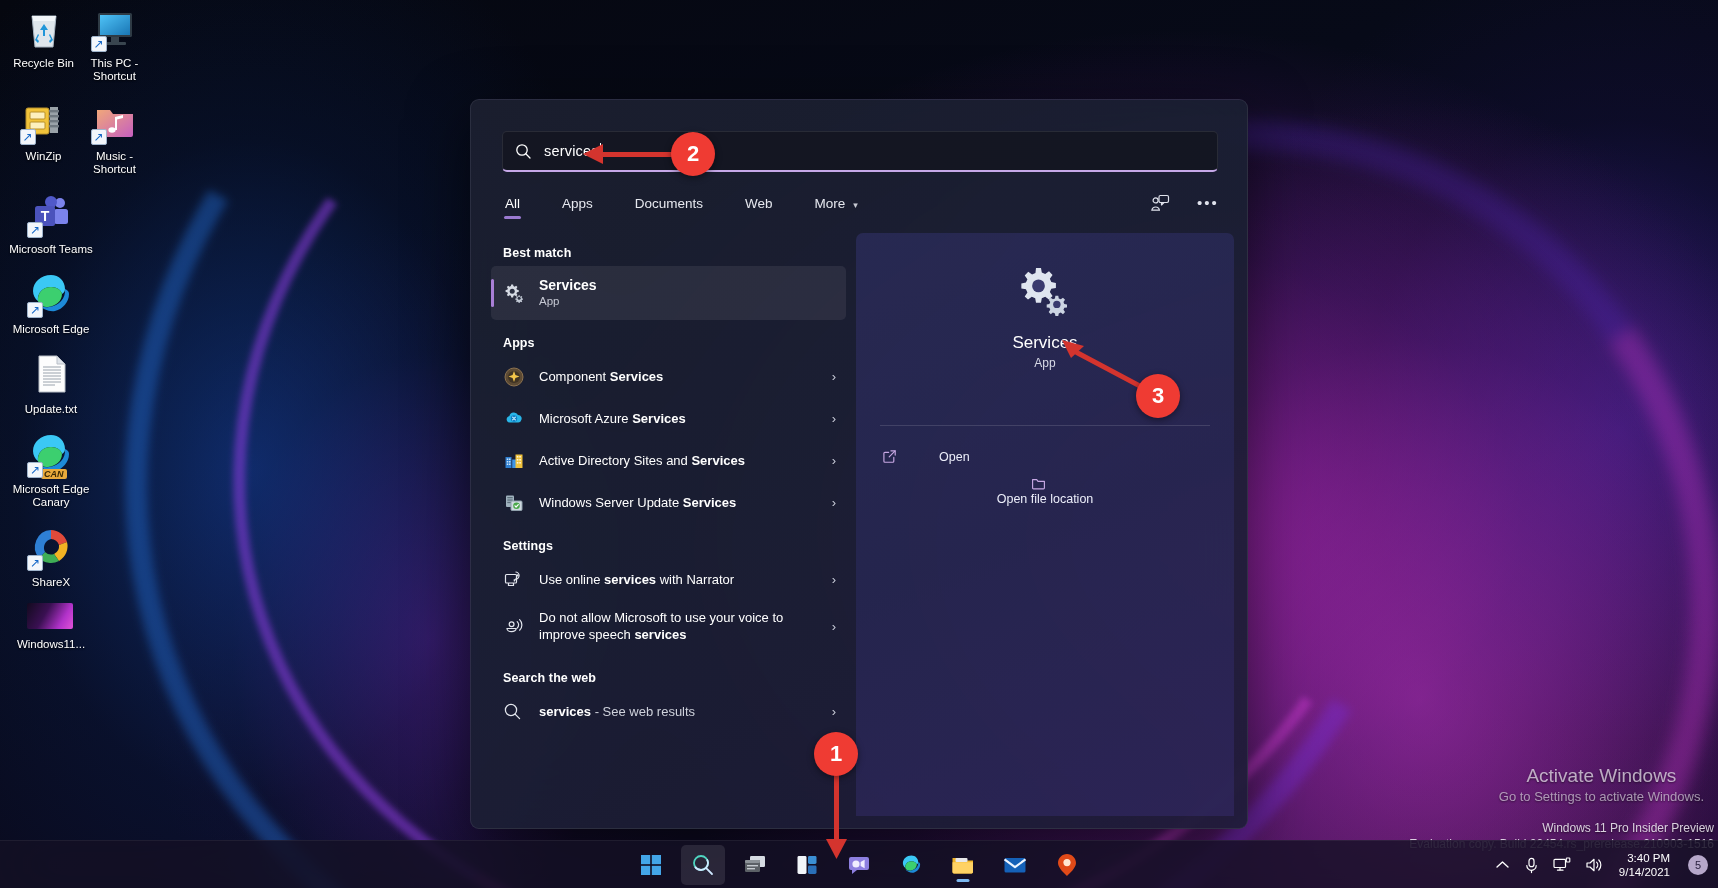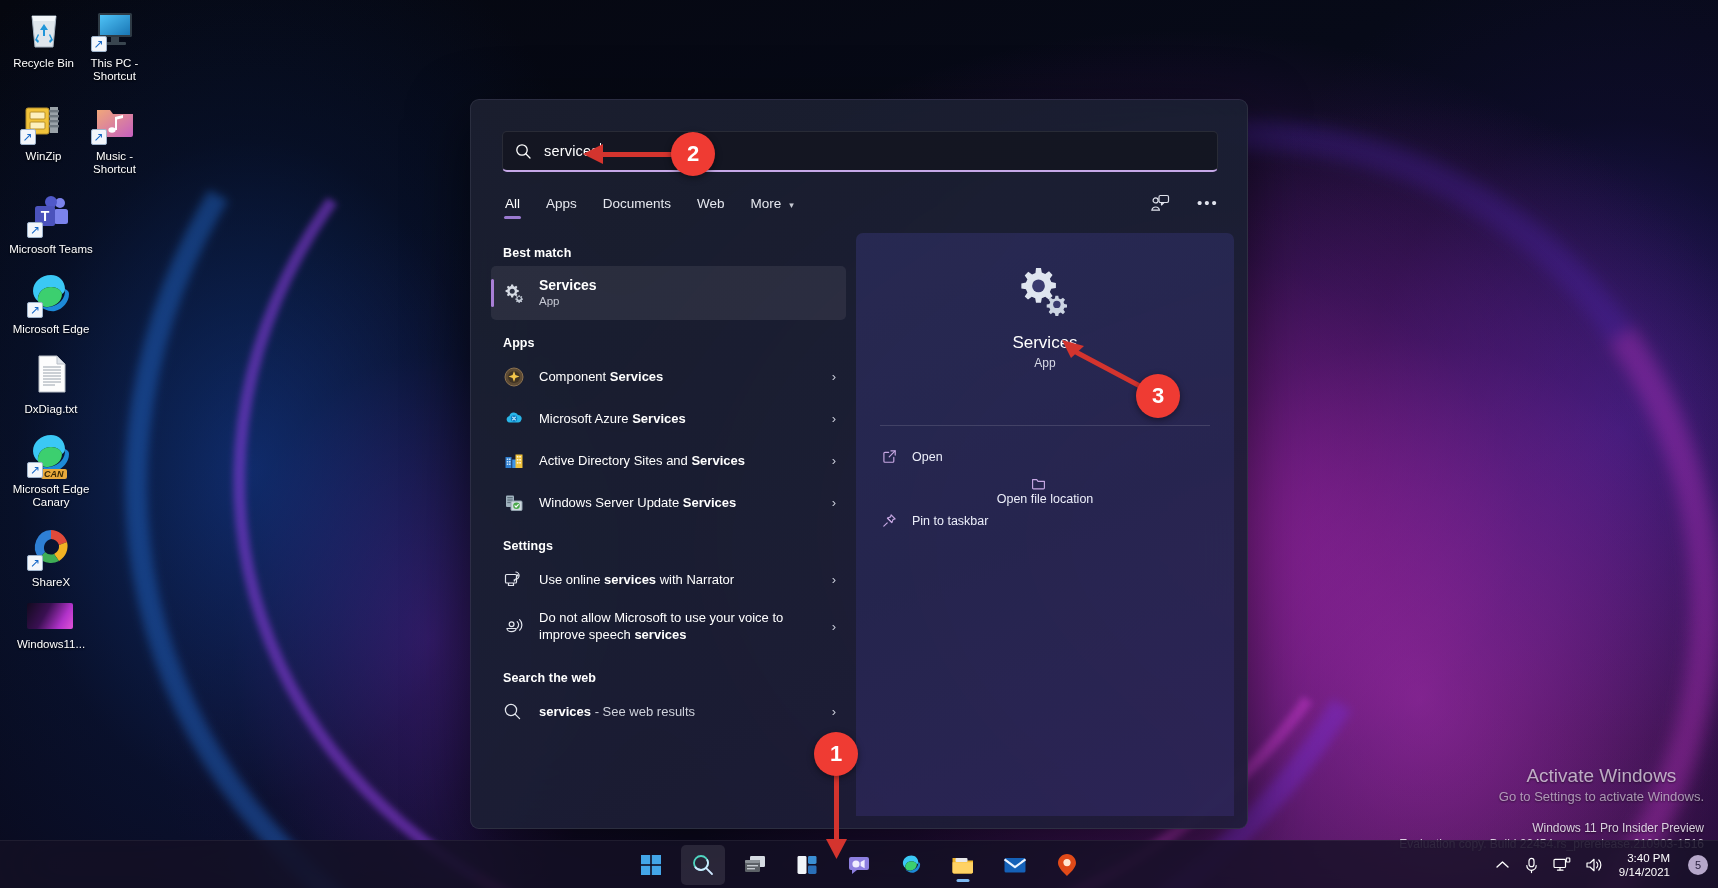--- a/index.html
+++ b/index.html
@@ -116,21 +116,21 @@
     letter-spacing: 0.2px;
   }
   .caret {
     display: inline-block; width: 1px; height: 17px;
     background: #fff; margin-left: 1px; vertical-align: -3px;
   }
 
   
   #tabs {
     position: absolute; left: 32px; top: 92px;
-    display: flex; align-items: center; gap: 22px;
+    display: flex; align-items: center; gap: 38px;
   }
   .tab {
     color: #e6e8ef; font-size: 13.5px;
     padding: 4px 2px 8px 2px;
     position: relative; cursor: default;
   }
   .tab.active { color: #ffffff; }
   .tab.active::after {
     content: ""; position: absolute;
     left: 1px; right: 1px; bottom: 0; height: 3px;
@@ -237,21 +237,21 @@
 
   
   #watermark {
     position: absolute; right: 14px; bottom: 84px;
     text-align: center; color: rgba(235,230,240,0.62);
     text-shadow: 0 1px 2px rgba(0,0,0,.5);
   }
   #wm-line1 { font-size: 19px; color: rgba(238,232,242,0.72); }
   #wm-line2 { font-size: 13px; margin-top: 2px; }
   #build-info {
-    position: absolute; right: 14px; bottom: 36px;
+    position: absolute; right: 4px; bottom: 36px;
     text-align: right; color: rgba(245,240,248,0.85);
     font-size: 12px; line-height: 16px;
     text-shadow: 0 1px 2px rgba(0,0,0,.55);
   }
 
   
   #taskbar {
     position: absolute; left: 0; bottom: 0;
     width: 1718px; height: 48px;
     background: rgba(20,16,36,0.80);
@@ -414,21 +414,21 @@
             <line x1="16" y1="17" x2="34" y2="17"></line>
               <line x1="16" y1="20" x2="34" y2="20"></line>
             <line x1="16" y1="23" x2="34" y2="23"></line>
               <line x1="16" y1="26" x2="34" y2="26"></line>
             <line x1="16" y1="29" x2="34" y2="29"></line>
               <line x1="16" y1="32" x2="34" y2="32"></line>
             <line x1="16" y1="35" x2="28" y2="35"></line>
           </g>
         </svg>
       </div>
-      <div class="label">DxDiag.txt</div>
+      <div class="label">Update.txt</div>
     </div>
 
     <div class="desk-icon" style="margin-left:8px;">
       <div class="glyph">
         <svg width="48" height="48" viewBox="0 0 48 48">
           <path d="M24 5c-10 0-18 7-18 16 0 4 2 8 5 10-1-8 5-14 13-14 6 0 10 3 11 7 2-1 3-3 3-5C38 11 32 5 24 5z" fill="#3bc8f5"></path>
           <path d="M11 31c-1-8 5-14 13-14 6 0 10 3 11 7 0 7-6 12-14 13-5 0-9-2-10-6z" fill="#3ccf6f"></path>
           <path d="M38 19c1 9-6 17-16 18-4 1-9-1-11-3 4 5 11 8 17 7 8-2 14-9 14-17 0-2-1-4-4-5z" fill="#1d8ad8"></path>
         </svg>
         <div style="position:absolute;left:14px;bottom:-1px;background:#e8a93b;color:#3b2a05;font-size:9px;font-weight:bold;padding:0 3px;border-radius:2px;font-style:italic;">CAN</div>
@@ -680,21 +680,21 @@
           </svg>
         </div>
         <div id="preview-title">Services</div>
         <div id="preview-sub">App</div>
       </div>
 
       <div id="preview-sep"></div>
 
       <div style="margin-top:16px;">
 
-        <div class="action-row" style="margin-bottom:3px;">
+        <div class="action-row" style="margin-bottom:3px;gap:27px;">
           <span class="action-icon">
             <svg width="15" height="15" viewBox="0 0 15 15">
               <path d="M11.8 8.4 V12.2 a1 1 0 0 1-1 1 H2.9 a1 1 0 0 1-1-1 V4.3 a1 1 0 0 1 1-1 H6.7" fill="none" stroke="#c8a8e4" stroke-width="1.15" stroke-linecap="round"></path>
               <path d="M8.9 1.8 h4.3 v4.3" fill="none" stroke="#c8a8e4" stroke-width="1.15" stroke-linecap="round" stroke-linejoin="round"></path>
               <line x1="13.1" y1="1.9" x2="7.2" y2="7.8" stroke="#c8a8e4" stroke-width="1.15" stroke-linecap="round"></line>
             </svg>
           </span>
           <span class="action-label">Open</span>
         </div>
 
@@ -702,30 +702,20 @@
         <div class="action-row" style="margin-bottom:3px;flex-direction:column;">
           <span class="action-icon">
             <svg width="15" height="15" viewBox="0 0 15 15">
               <path d="M1.6 3.6 h4.1 l1.3 1.7 h6.4 v6.6 a.9.9 0 0 1-.9.9 H2.5 a.9.9 0 0 1-.9-.9z" fill="none" stroke="#c8a8e4" stroke-width="1.15" stroke-linejoin="round"></path>
             </svg>
           </span>
           <span class="action-label">Open file location</span>
         </div>
 
 
-        <div class="action-row">
-          <span class="action-icon">
-            <svg width="15" height="15" viewBox="0 0 15 15">
-              <path d="M9.1 1.9 l4 4 -2 .5 -1.2 3.2 -4.5-4.5 3.2-1.2z" fill="none" stroke="#c8a8e4" stroke-width="1.15" stroke-linejoin="round"></path>
-              <line x1="5.4" y1="5.1" x2="9.9" y2="9.6" stroke="#c8a8e4" stroke-width="1.15"></line>
-              <line x1="5.2" y1="9.8" x2="1.8" y2="13.2" stroke="#c8a8e4" stroke-width="1.15" stroke-linecap="round"></line>
-            </svg>
-          </span>
-          <span class="action-label">Pin to taskbar</span>
-        </div>
       </div>
     </div>
   </div>
 
   <div class="anno-line" style="left:596px; top:152px; width:96px; height:5px; border-radius:2px;"></div>
   <svg style="position:absolute;left:582px;top:142px;z-index:39;" width="22" height="24" viewBox="0 0 22 24">
     <path d="M1 12 L21 2 L21 22 Z" fill="#d4342e"></path>
   </svg>
   <div class="callout" style="left:671px; top:132px;">
     <span>2</span>

